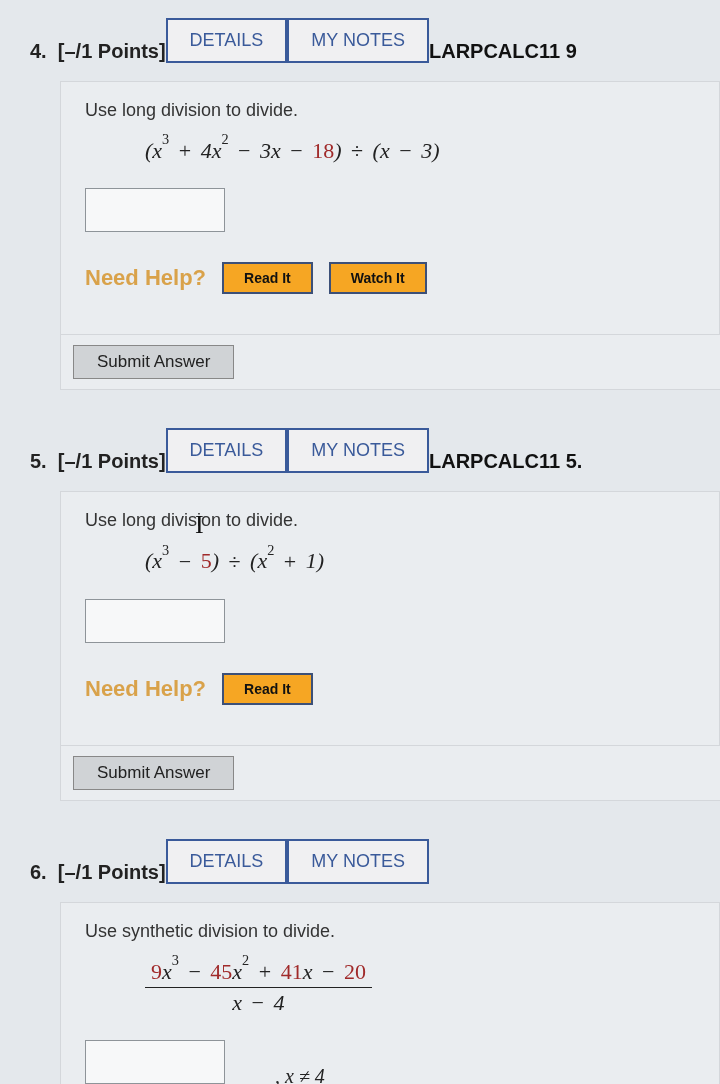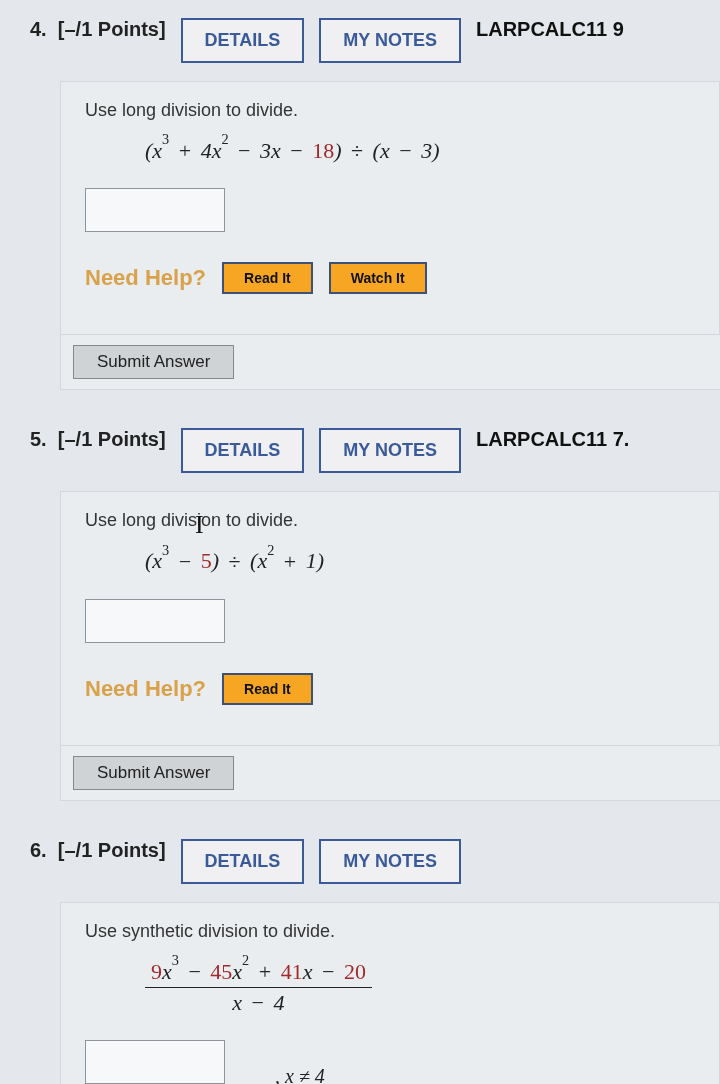--- a/index.html
+++ b/index.html
@@ -7,33 +7,32 @@
       font-family: Arial, Helvetica, sans-serif;
       background: #e4e8ec;
       width: 720px;
       height: 1084px;
       overflow: hidden;
       color: #222;
     }
     .question-block { margin-bottom: 20px; }
     .header-row {
       display: flex;
-      align-items: flex-start;
+      align-items: flex-end;
       padding: 18px 0 18px 30px;
-      gap: 15px;
       background: #e4e8ec;
     }
     .qnum { font-weight: bold; font-size: 20px; color: #222; white-space: nowrap; }
     .btn-outline {
       border: 2px solid #3a5a9a;
       color: #3a5a9a;
       background: #f0f0f2;
       padding: 10px 22px;
       font-size: 18px;
-      font-weight: 700;
+      font-weight: 400;
       cursor: pointer;
       white-space: nowrap;
     }
     .source-code { font-weight: bold; font-size: 20px; color: #111; white-space: nowrap; }
     .body-card {
       background: #eaedf0;
       margin-left: 60px;
       border: 1px solid #d4d7db;
       padding: 18px 24px 30px 24px;
     }
@@ -117,21 +116,21 @@
         <div class="help-row">
           <span class="need-help">Need Help?</span>
           <button class="help-btn">Read It</button>
           <button class="help-btn">Watch It</button>
         </div>
       </div><div class="submit-bar"><button class="submit-btn">Submit Answer</button></div></div>
     <div class="question-block"><div class="header-row">
         <span class="qnum"><span>5.</span> &nbsp;<span>[–/1 Points]</span></span>
         <button class="btn-outline">DETAILS</button>
         <button class="btn-outline">MY NOTES</button>
-        <span class="source-code">LARPCALC11 7.</span>
+        <span class="source-code">LARPCALC11 5.</span>
       </div><div class="body-card">
         <div class="instruction">Use long division to divide.</div>
         <div class="math">(<i>x</i><sup>3</sup> <span class="op">−</span> <span class="num">5</span>) <span class="op">÷</span> (<i>x</i><sup>2</sup> <span class="op">+</span> 1)</div>
         <div class="input-box"></div>
         <div class="help-row">
           <span class="need-help">Need Help?</span>
           <button class="help-btn">Read It</button>
         </div>
       </div><div class="submit-bar"><button class="submit-btn">Submit Answer</button></div></div>
     <div class="question-block">

